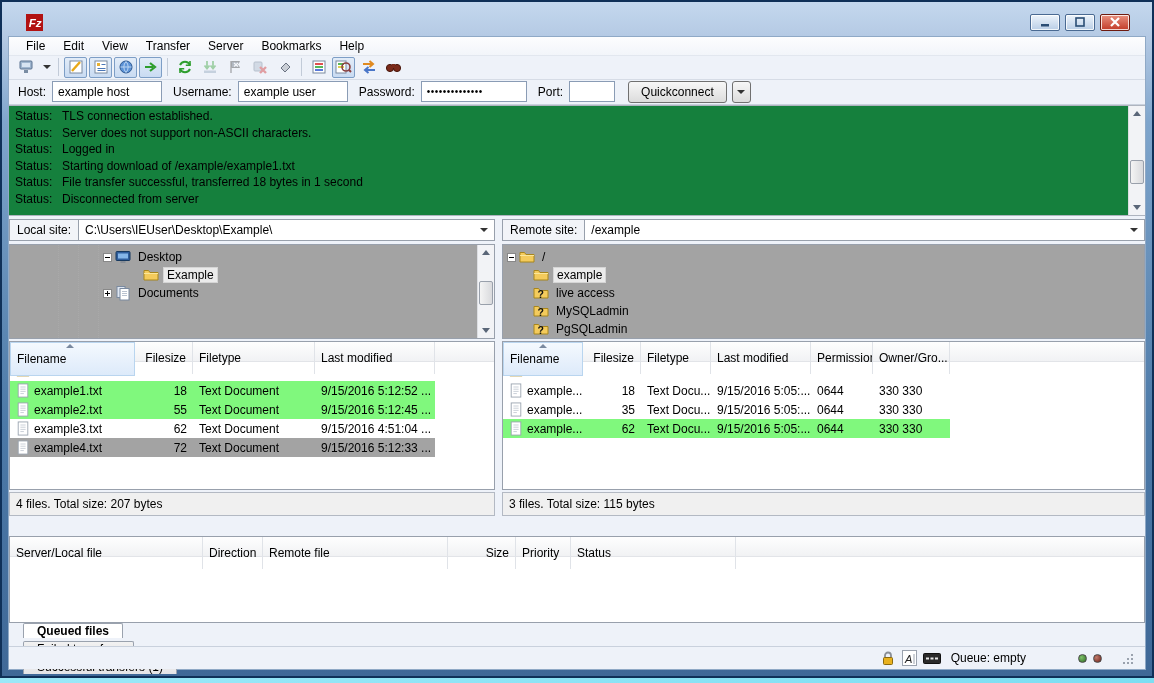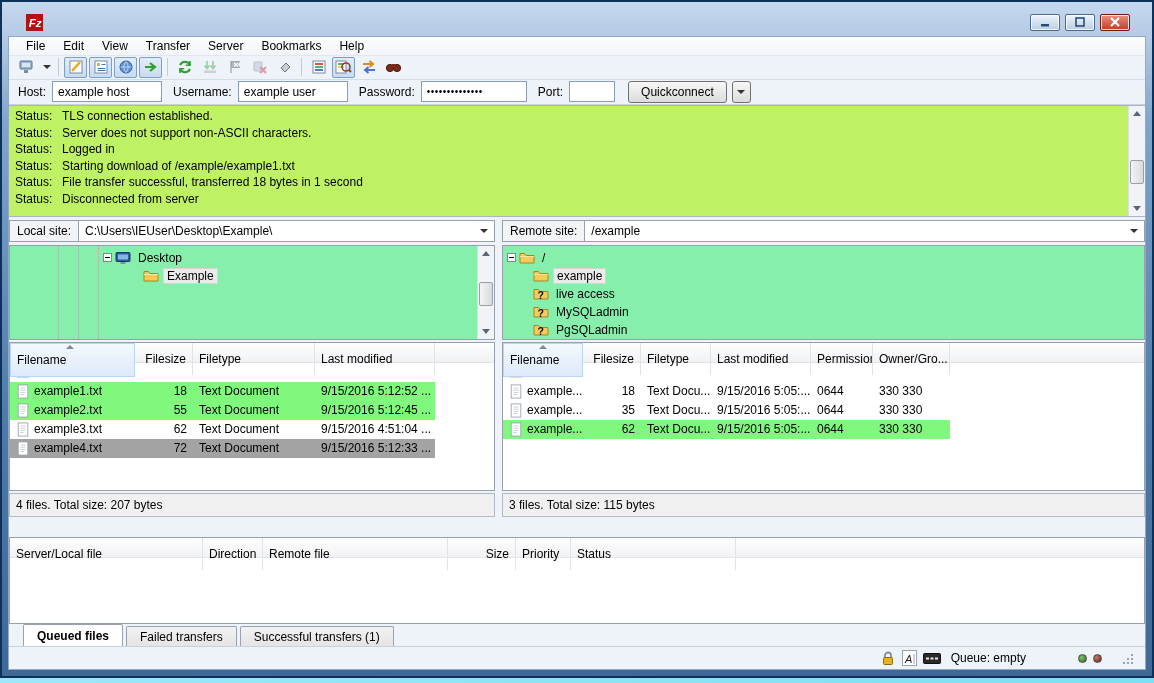--- a/index.html
+++ b/index.html
@@ -39,21 +39,21 @@
     background:#eef2f9; border-bottom:1px solid #c9d1dd; }
   .qc-label { padding-right:1px; }
   .qc-input { height:21px; border:1px solid #8a9cb5; background:#fff; padding:2px 5px;
     font:inherit; }
   .qc-btn { height:22px; margin-left:8px; padding:2px 12px; border:1px solid #707070;
     border-radius:3px; background:linear-gradient(#f7f7f7,#dcdcdc); font:inherit; }
   .qc-drop { width:19px; height:22px; border:1px solid #707070; border-radius:3px;
     background:linear-gradient(#f7f7f7,#dcdcdc); display:flex; align-items:center; justify-content:center; }
 
   
-  .log { position:relative; height:128px; background:#bef264; border-top:1px solid #aeb4bf;
+  .log { position:relative; height:128px; background:#15803d; border-top:1px solid #aeb4bf;
     border-bottom:1px solid #aeb4bf; overflow:hidden; padding-top:2px; }
   .log-line { display:flex; height:16.5px; align-items:center; padding-left:6px; }
   .log-type { width:47px; }
   .sbar { position:absolute; right:0; top:0; bottom:0; width:17px; background:#f2f3f6;
     border-left:1px solid #dcdee2; }
   .sb-arrow { position:absolute; left:0; width:16px; height:15px; display:flex;
     align-items:center; justify-content:center; }
   .sb-up { top:0; } .sb-down { bottom:0; }
   .tri-up { width:0;height:0;border-left:4px solid transparent;border-right:4px solid transparent;border-bottom:5px solid #5a6678; }
   .tri-down { width:0;height:0;border-left:4px solid transparent;border-right:4px solid transparent;border-top:5px solid #5a6678; }
@@ -65,21 +65,21 @@
   .pane { display:flex; flex-direction:column; }
   .pane.L { width:486px; }
   .splitter { width:7px; }
   .pane.R { flex:1; }
   .sitebar { height:26px; display:flex; align-items:center; padding:1px 0 3px 0; }
   .site-label { height:22px; display:flex; align-items:center; padding:0 7px;
     border:1px solid #98a0ac; background:#f2f4f8; }
   .combo { flex:1; height:22px; border:1px solid #98a0ac; border-left:none; background:#fff;
     display:flex; align-items:center; padding-left:6px; position:relative; }
   .combo .tcaret { position:absolute; right:6px; top:8px; }
-  .tree { position:relative; flex:1; border:1px solid #98a0ac; background:#86efac; overflow:hidden; padding-top:3px; }
+  .tree { position:relative; flex:1; border:1px solid #98a0ac; background:#a3a3a3; overflow:hidden; padding-top:3px; }
   .guide { position:absolute; top:0; bottom:0; border-left:1px dotted #a9a9a9; }
   .titem { display:flex; align-items:center; height:18px; position:relative; }
   .exp { width:9px; height:9px; border:1px solid #888; background:#fff; position:relative;
     margin-right:3px; flex:none; }
   .exp::before { content:""; position:absolute; left:1px; right:1px; top:3px; height:1px; background:#000; }
   .exp.plus::after { content:""; position:absolute; top:1px; bottom:1px; left:3px; width:1px; background:#000; }
   .ticon { width:16px; height:16px; margin-right:4px; flex:none; }
   .tlabel { padding:0 3px; white-space:nowrap; }
   .tlabel.sel { background:#ebebeb; border:1px solid #d5d5d5; }
 
@@ -108,22 +108,22 @@
   .hl-yellow { background:#a3a3a3; }
   .summary { height:24px; margin-top:2px; border:1px solid #b3b9c3; background:#f0f0f0;
     display:flex; align-items:center; padding-left:6px; }
 
   
   .queue { height:100px; margin-top:20px; border:1px solid #98a0ac; background:#fff; overflow:hidden;text-align:right; }
   .Q .c-lfile { width:193px; } .Q .c-dir { width:60px; } .Q .c-rfile { width:185px; }
   .Q .c-qsize { width:68px; justify-content:flex-end; } .Q .c-prio { width:55px; } .Q .c-stat { width:165px; }
 
   
-  .tabs { height:23px; display:flex; align-items:flex-end; gap:3px; padding-left:14px;
-    background:#eef2f9; }
+  .tabs { height:23px; display:flex; align-items:flex-start; gap:3px; padding-left:14px;
+    background:#eef2f9;flex-direction:column; }
   .tab { height:20px; display:flex; align-items:center; padding:0 13px;
     border:1px solid #9aa2ae; border-bottom:none; border-radius:2px 2px 0 0;
     background:linear-gradient(#f2f2f2,#e4e4e6); }
   .tab.active { height:22px; background:#fff; font-weight:bold; }
   .statusbar { height:26px; display:flex; align-items:center; background:#eef2f9;
     border-top:1px solid #c9d1dd; padding-right:10px; }
   .sb-icons { margin-left:auto; display:flex; align-items:center; gap:6px; }
   .led { width:9px; height:9px; border-radius:50%; border:1px solid #4a4a4a; }
   .led.green { background:radial-gradient(circle at 35% 35%,#7fc06a,#2e6b22); }
   .led.red { background:radial-gradient(circle at 35% 35%,#c07a6a,#6e221a); }
@@ -380,20 +380,27 @@
                 <use href="#i-desktop"></use>
               </svg>
             <span class="tlabel">Desktop</span>
           </div>
           <div class="titem" style="padding-left:133px">
             <svg class="ticon">
                 <use href="#i-folder"></use>
               </svg>
             <span class="tlabel sel">Example</span>
           </div>
+          <div class="titem" style="padding-left:93px">
+            <span class="exp plus"></span>
+            <svg class="ticon">
+                <use href="#i-docs"></use>
+              </svg>
+            <span class="tlabel">Documents</span>
+          </div>
           <div class="sbar">
             <div class="sb-arrow sb-up">
                 <span class="tri-up"></span>
               </div>
             <div class="sb-thumb" style="top:36px;height:24px"></div>
             <div class="sb-arrow sb-down">
                 <span class="tri-down"></span>
               </div>
           </div>
         </div>

